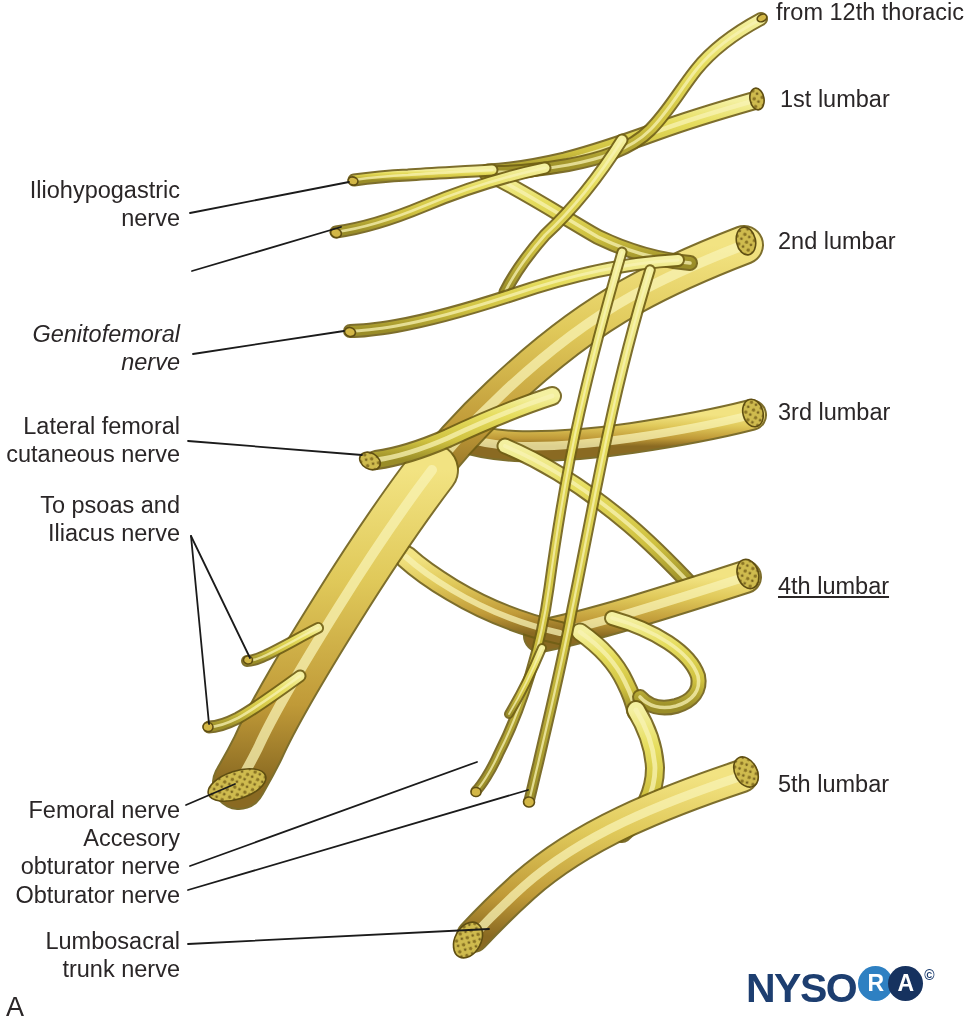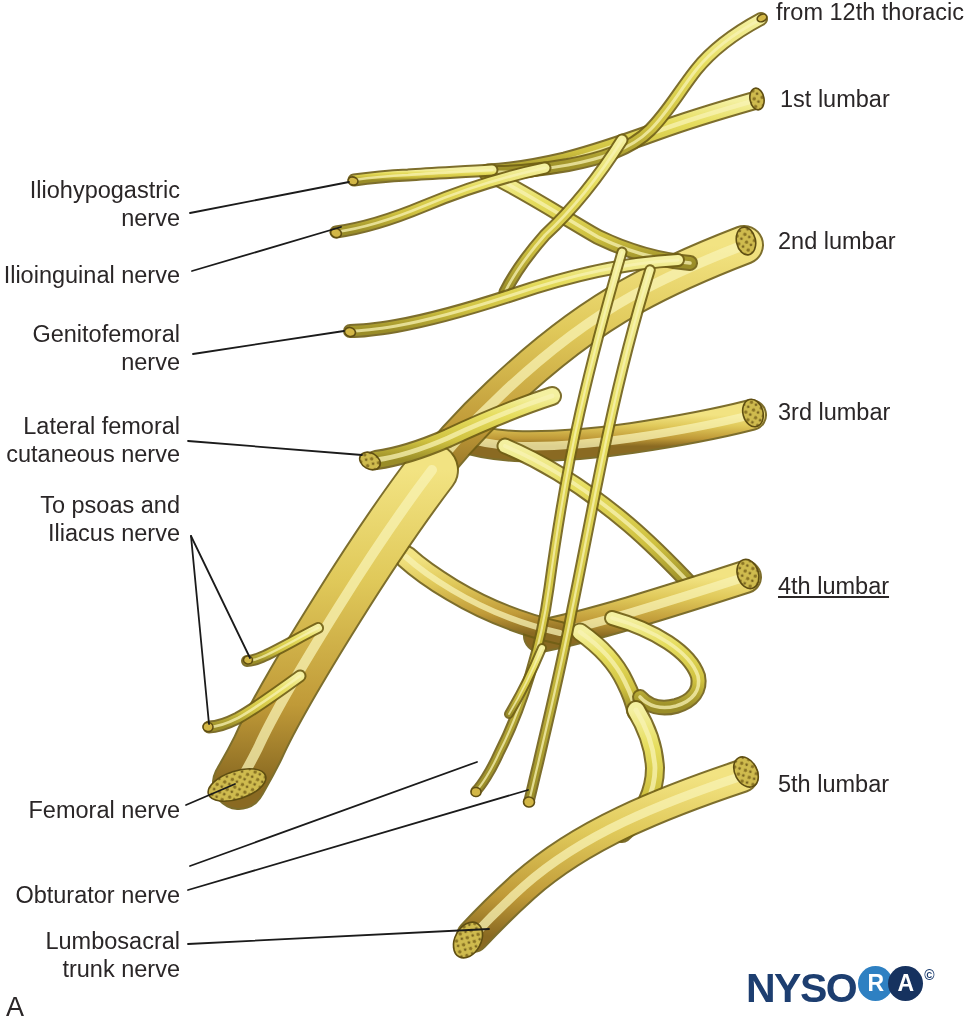--- a/index.html
+++ b/index.html
@@ -143,37 +143,38 @@
         <line x1="190" y1="866" x2="477" y2="762" stroke="#1b1b1b" stroke-width="1.8" stroke-linecap="round"></line>
         <line x1="188" y1="890" x2="528" y2="790" stroke="#1b1b1b" stroke-width="1.8" stroke-linecap="round"></line>
         <line x1="188" y1="944" x2="489" y2="929" stroke="#1b1b1b" stroke-width="1.8" stroke-linecap="round"></line>
       </g>
   </svg>
 
   <div class="lbl ra" style="top:176px;right:786px;">
     <div>Iliohypogastric</div>
     <div>nerve</div>
   </div>
-  <div class="lbl ra" style="top:261px;right:786px;">
-    <div>Ilioinguinal nerve</div>
-  </div>
-  <div class="lbl ra" style="top:320px;right:786px;">
+  <div class="lbl ra" style="top:320px;right:786px;font-style:italic;">
     <div>Genitofemoral</div>
     <div>nerve</div>
   </div>
   <div class="lbl ra" style="top:404px;right:786px;margin-top:8px;">
     <div>Lateral femoral</div>
     <div>cutaneous nerve</div>
   </div>
   <div class="lbl ra" style="top:491px;right:786px;text-align:right;">
     <div>To psoas and</div>
     <div>Iliacus nerve</div>
   </div>
   <div class="lbl ra" style="top:796px;right:786px;">
     <div>Femoral nerve</div>
+  </div>
+  <div class="lbl ra" style="top:824px;right:786px;">
+    <div>Accesory</div>
+    <div>obturator nerve</div>
   </div>
   <div class="lbl ra" style="top:881px;right:786px;">
     <div>Obturator nerve</div>
   </div>
   <div class="lbl ra" style="top:927px;right:786px;">
     <div>Lumbosacral</div>
     <div>trunk nerve</div>
   </div>
 
   <div class="lbl" style="top:-2px;left:776px;">from 12th thoracic</div>

